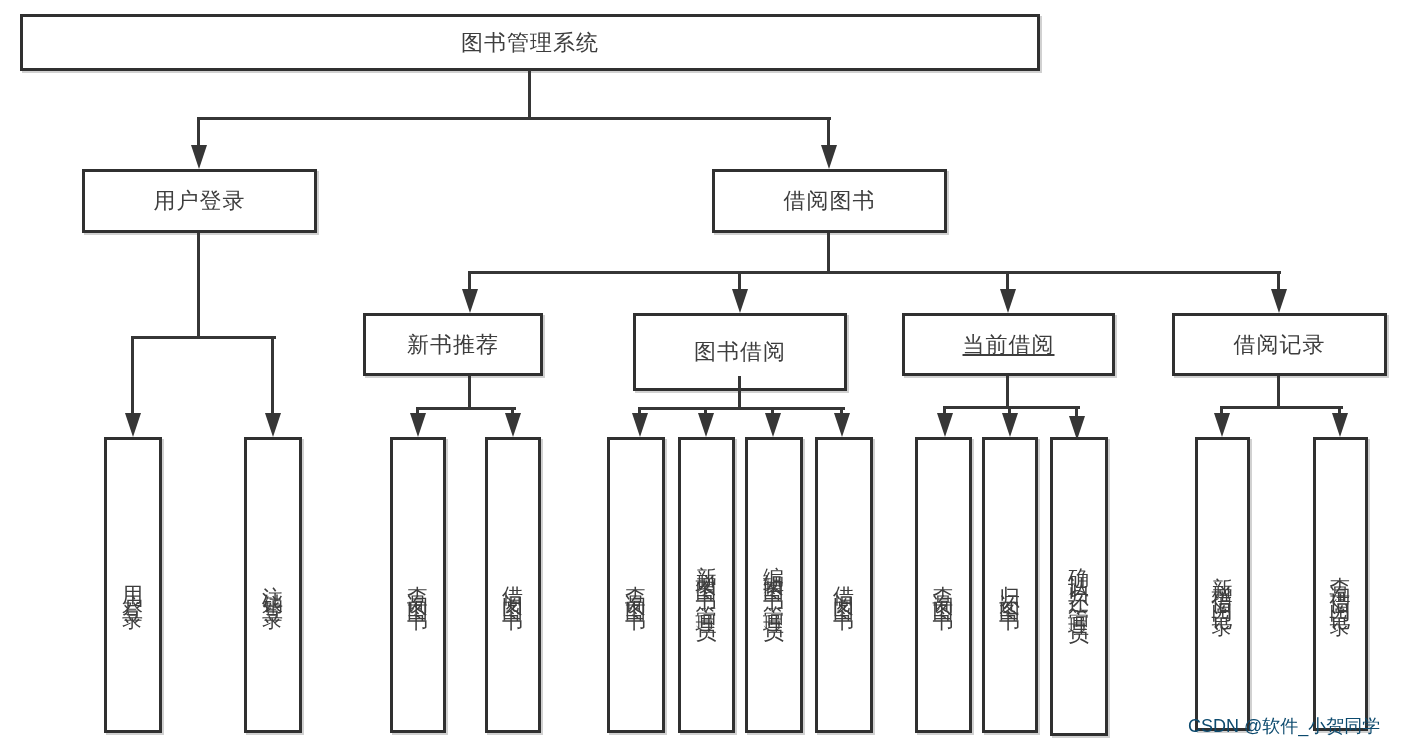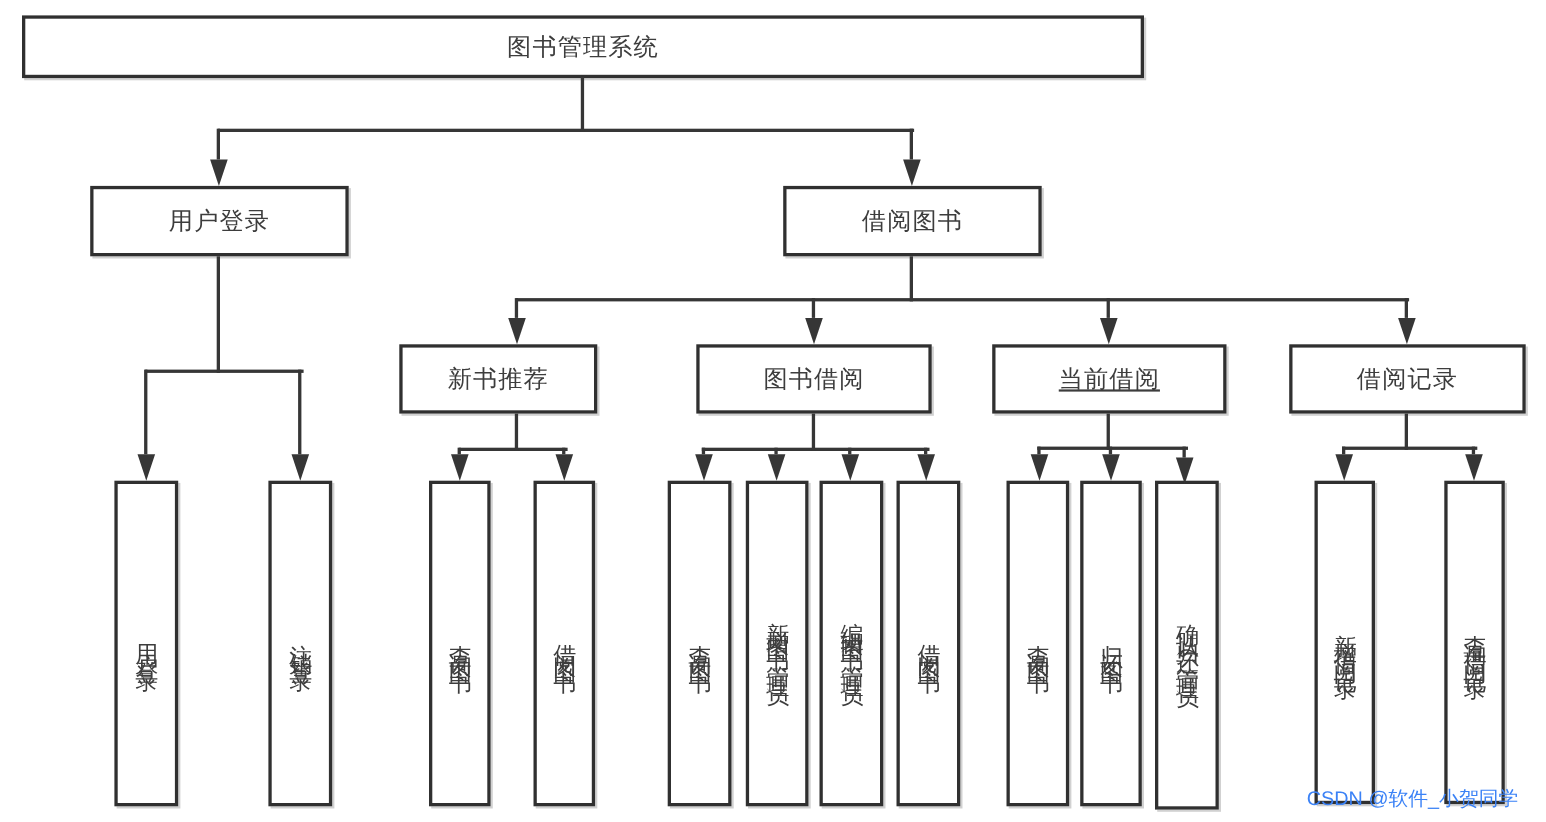--- a/index.html
+++ b/index.html
@@ -63,21 +63,21 @@
     border-left: 8px solid transparent;
     border-right: 8px solid transparent;
     border-top: 24px solid #363636;
   }
   #watermark {
     position: absolute;
     left: 1188px;
     top: 714px;
     width: 210px;
     font-size: 18px;
-    color: #3b82f6;
+    color: #0c4a6e;
     white-space: nowrap;
     text-align: left;
   }
 </style>
 </head>
 <body>
 
 <div id="canvas">
 
   <div class="hbox" style="left:20px; top:14px; width:1020px; height:57px;">
@@ -87,21 +87,21 @@
   <div class="hbox" style="left:82px; top:169px; width:235px; height:64px;">
     <span>用户登录</span>
   </div>
   <div class="hbox" style="left:712px; top:169px; width:235px; height:64px;">
     <span>借阅图书</span>
   </div>
 
   <div class="hbox" style="left:363px; top:313px; width:180px; height:63px;">
     <span>新书推荐</span>
   </div>
-  <div class="hbox" style="left:633px; top:313px; width:214px; height:63px;text-align:right;">
+  <div class="hbox" style="left:633px; top:313px; width:214px; height:78px;text-align:right;">
     <span>图书借阅</span>
   </div>
   <div class="hbox" style="left:902px; top:313px; width:213px; height:63px;text-decoration:underline;">
     <span>当前借阅</span>
   </div>
   <div class="hbox" style="left:1172px; top:313px; width:215px; height:63px;">
     <span>借阅记录</span>
   </div>
 
   <div class="vbox" style="left:104px; top:437px; width:58px; height:296px;">

